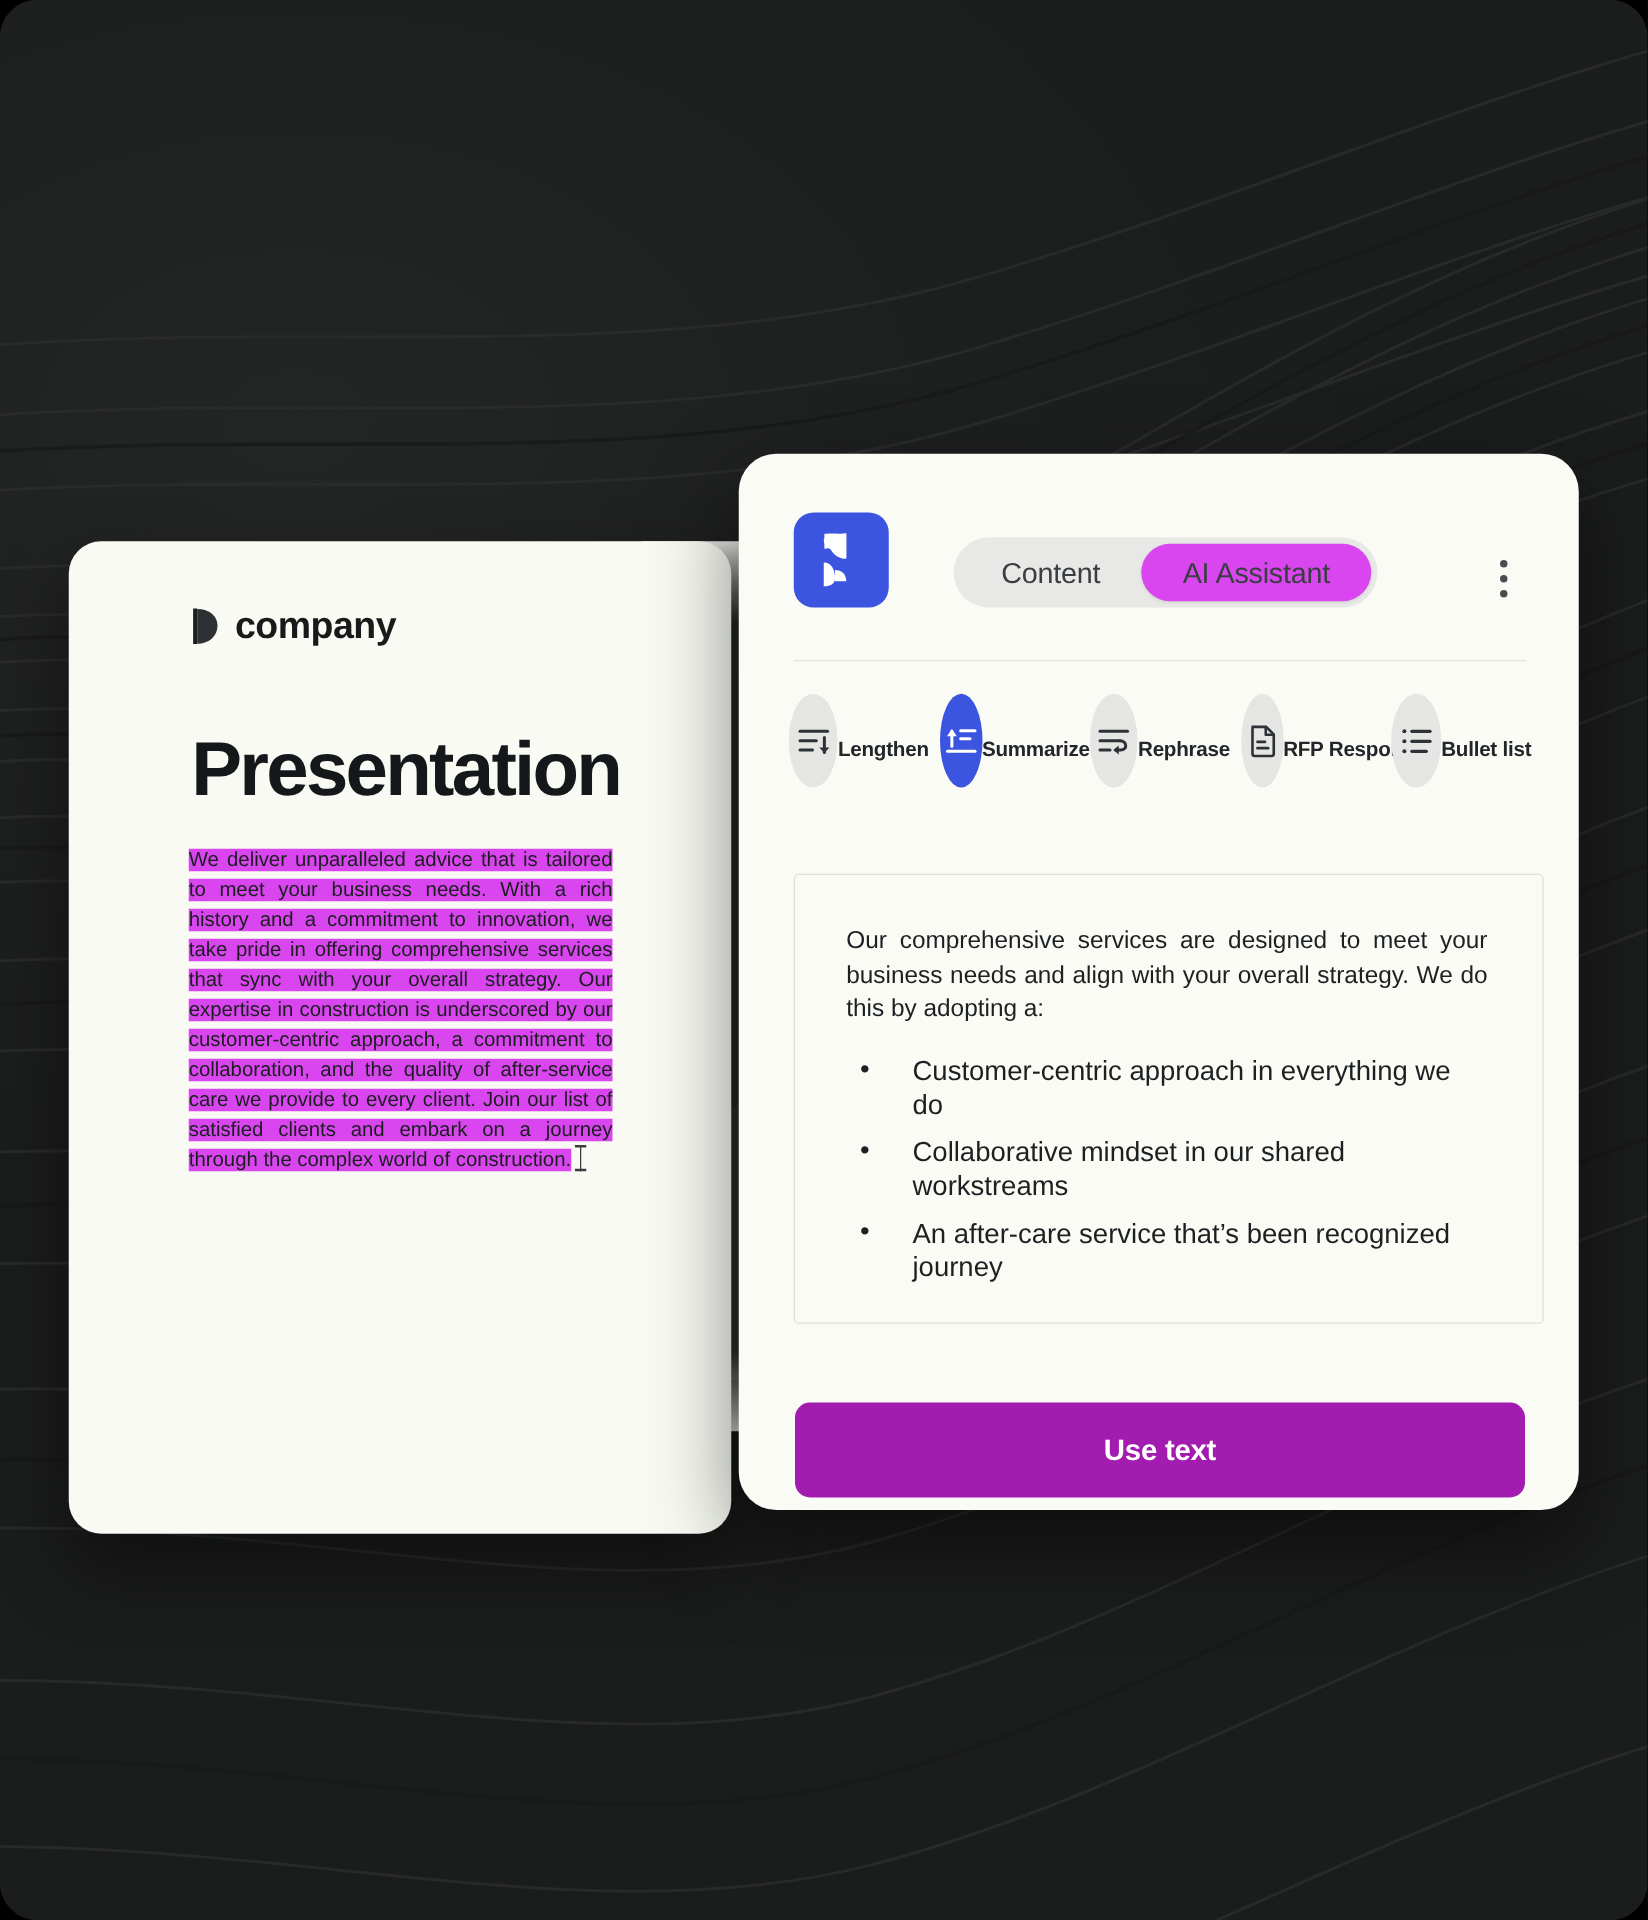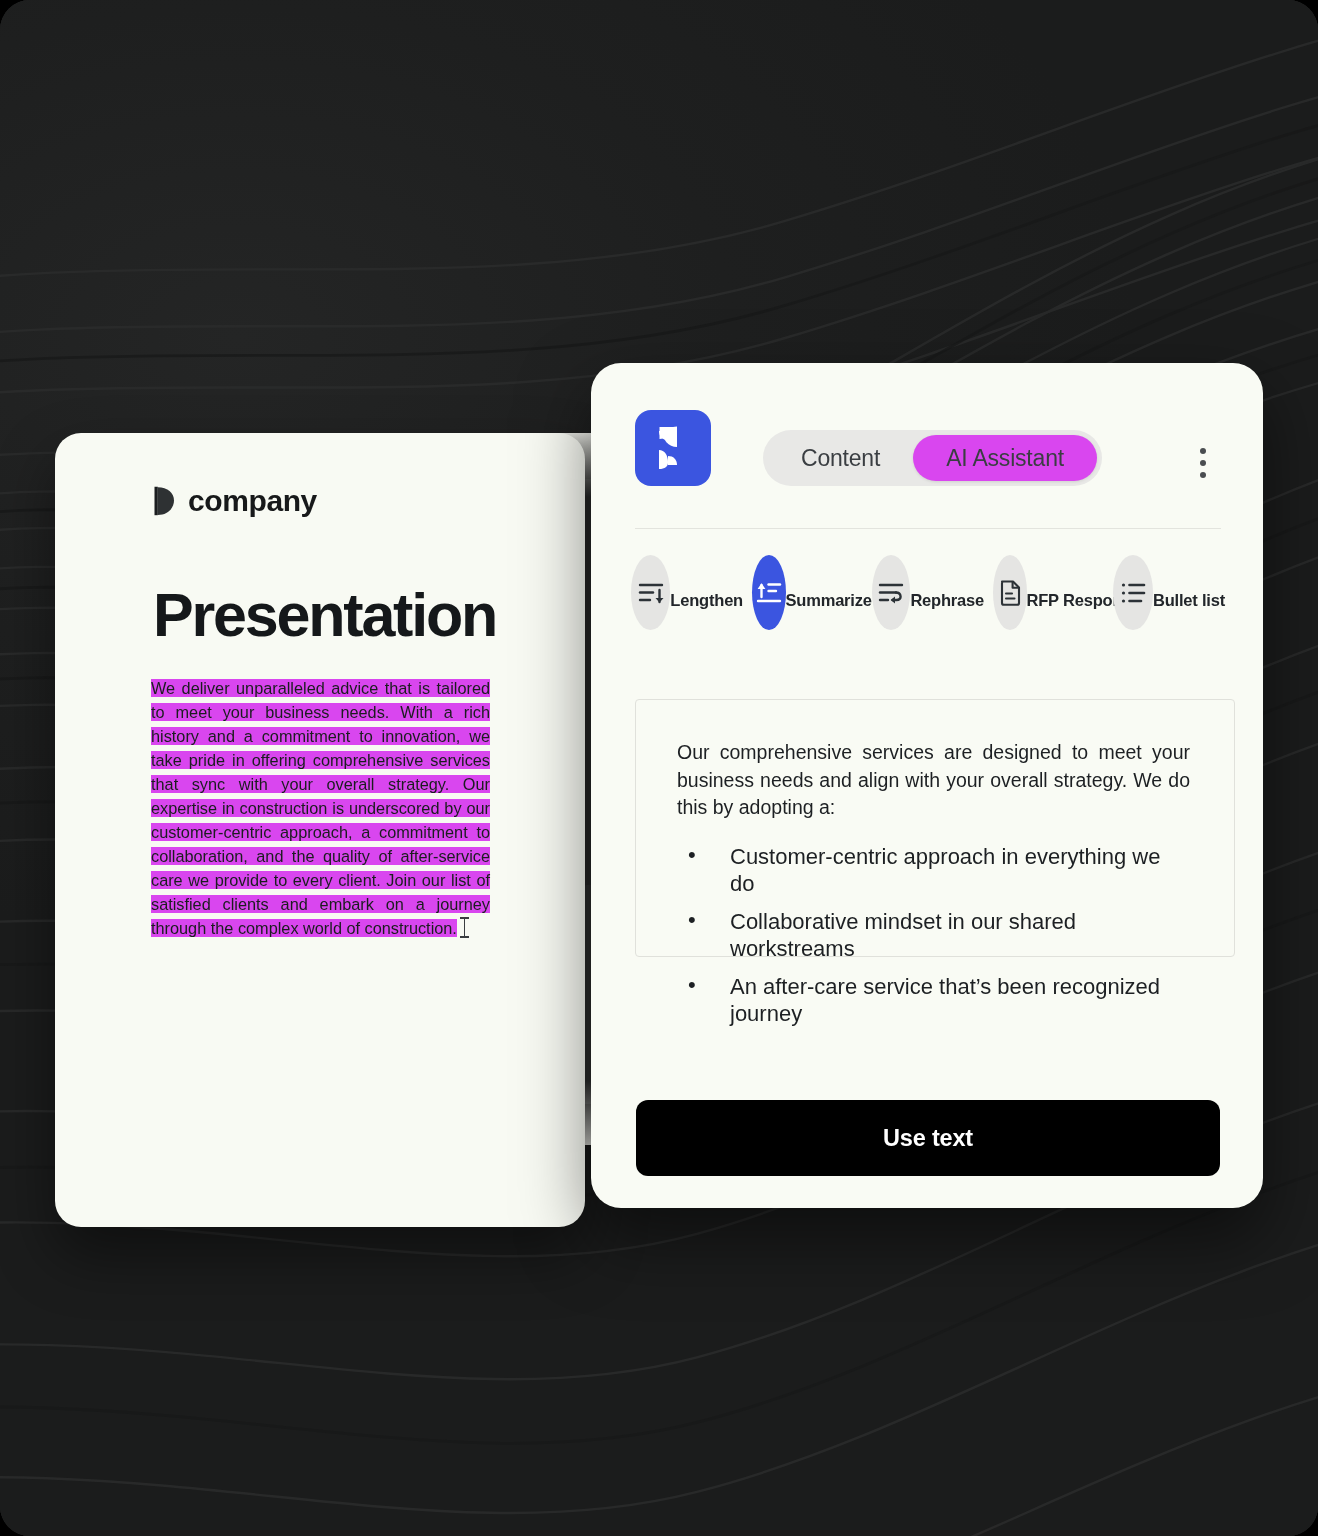--- a/index.html
+++ b/index.html
@@ -284,21 +284,21 @@
     letter-spacing: -0.2px;
     white-space: nowrap;
   }
   .tool.active .tool-label { color: #22262a; }
 
   .output-box {
     position: absolute;
     left: 44px;
     right: 28px;
     top: 336px;
-    height: 258px;
+    height: 360px;
     border: 1px solid #e0e1db;
     border-radius: 4px;
     box-sizing: border-box;
     padding: 39px 44px 0 41px;
   }
   .output-para {
     font-size: 19.5px;
     line-height: 27.5px;
     color: #1d2023;
     text-align: justify;
@@ -324,23 +324,23 @@
     left: 11px;
     top: -2px;
     font-size: 22px;
     color: #1d2023;
   }
 
   .use-btn {
     position: absolute;
     left: 45px;
     right: 43px;
-    top: 737px;
+    top: 759px;
     height: 76px;
-    background: #000000;
+    background: #a21caf;
     border: none;
     border-radius: 12px;
     color: #ffffff;
     font-size: 23.5px;
     font-weight: 700;
     letter-spacing: -0.2px;
     cursor: pointer;
     font-family: "Liberation Sans", sans-serif;
   }
 </style>

